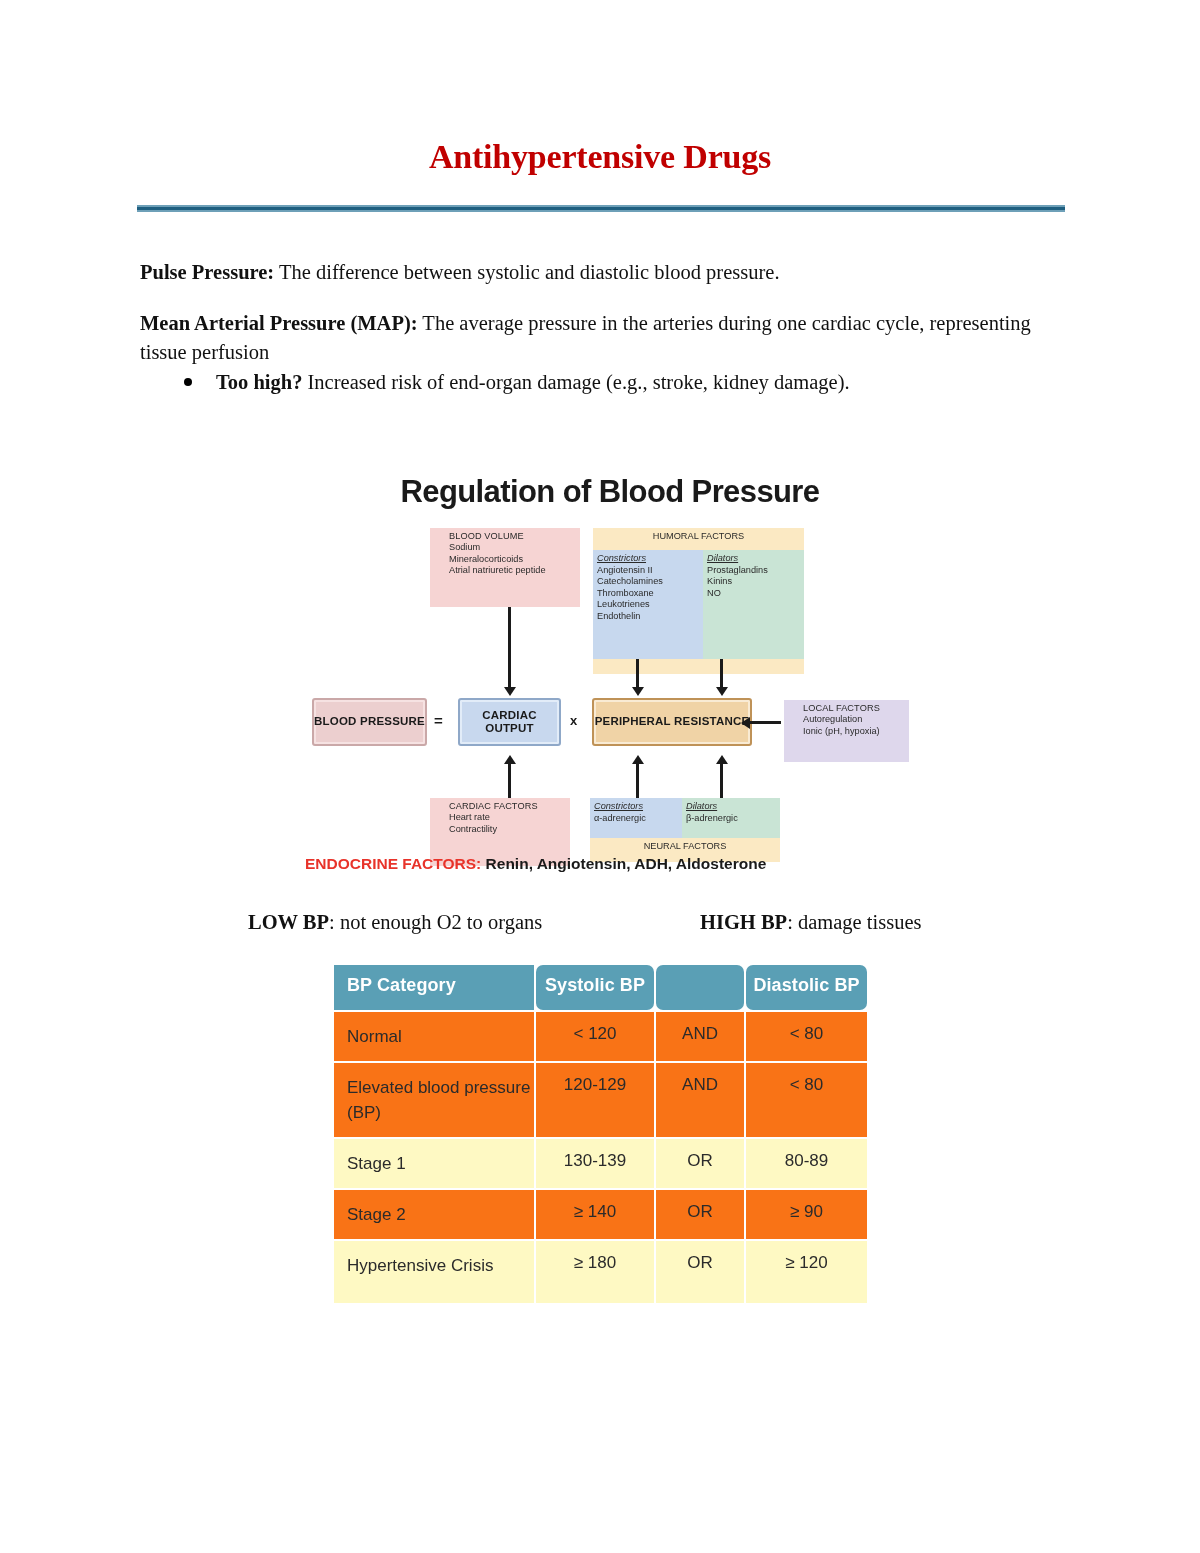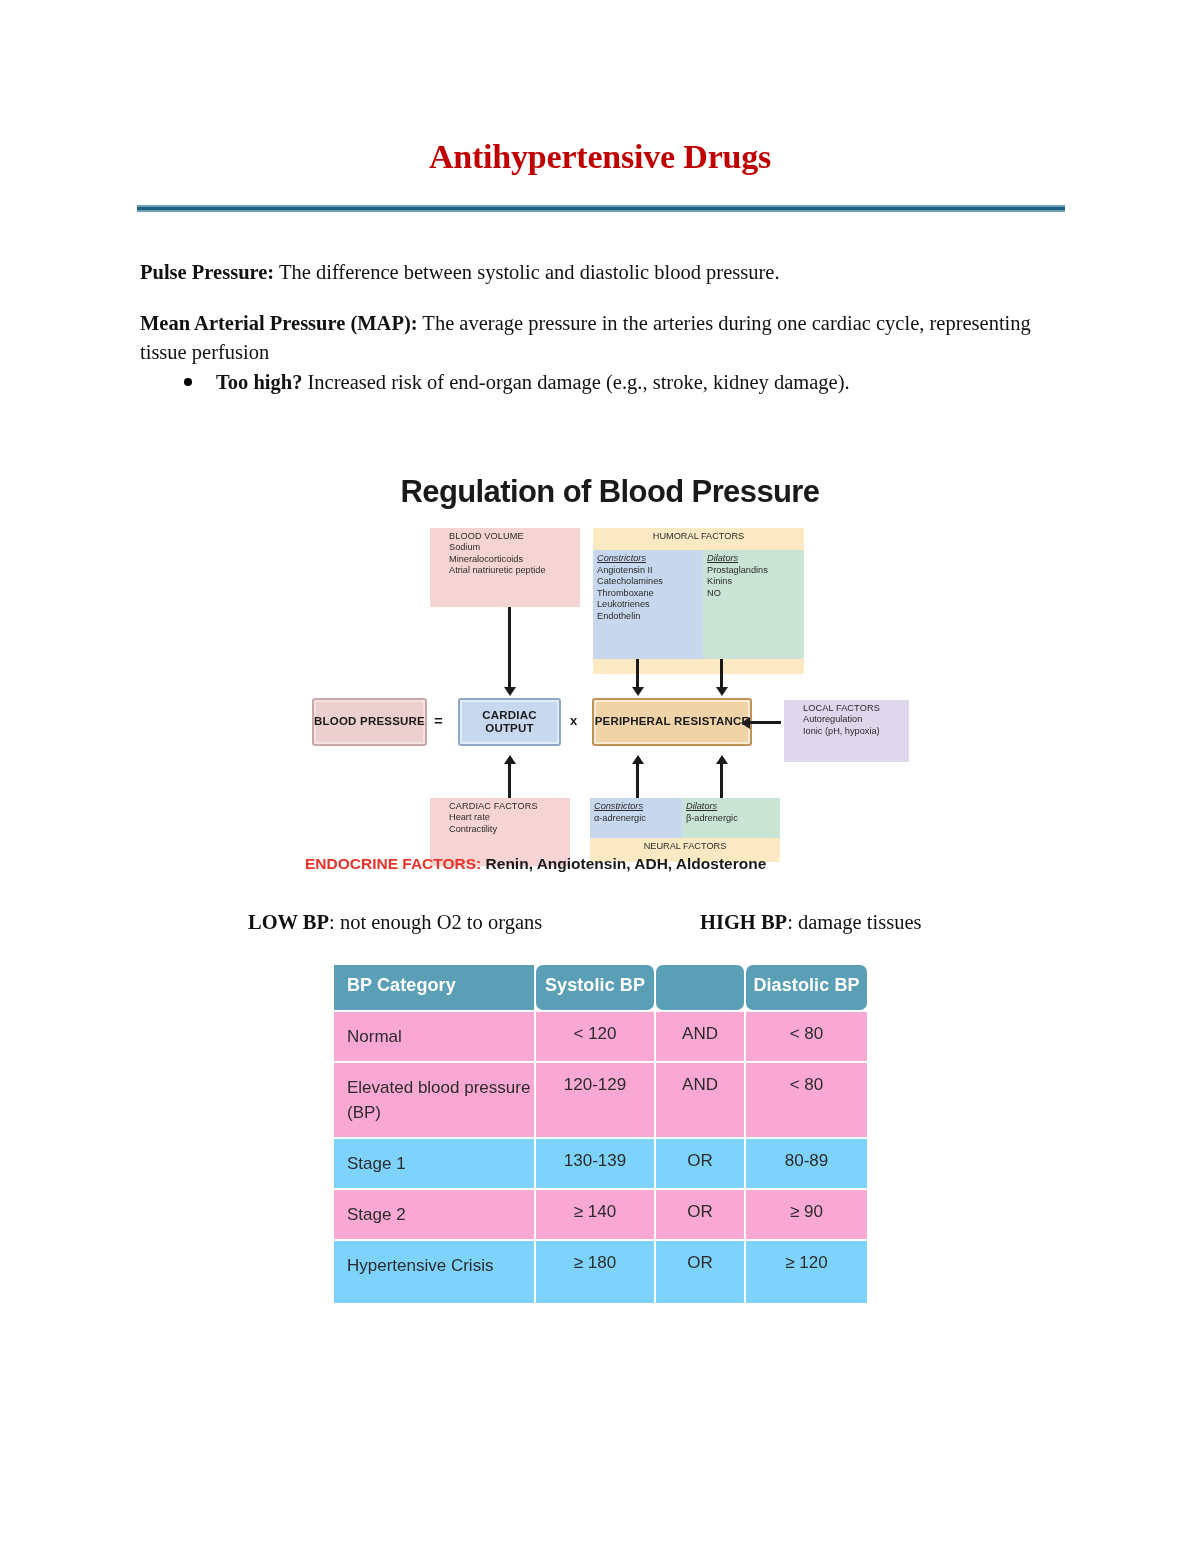--- a/index.html
+++ b/index.html
@@ -329,22 +329,22 @@
   .bp-table th.c1 { text-align: left; padding-left: 13px; }
   .bp-table th.c2, .bp-table th.c3, .bp-table th.c4 { text-align: center; border-radius: 7px; }
   .bp-table td {
     font-size: 17px;
     color: #2b2b2b;
     padding: 12px 0 12px 0;
     vertical-align: top;
   }
   .bp-table td.c1 { text-align: left; padding-left: 13px; line-height: 25px; }
   .bp-table td.c2, .bp-table td.c3, .bp-table td.c4 { text-align: center; font-weight: normal; }
-  .bp-table tr.odd td { background: #f9a8d4; }
-  .bp-table tr.even td { background: #7dd3fc; }
+  .bp-table tr.odd td { background: #f97316; }
+  .bp-table tr.even td { background: #fef9c3; }
   .bp-table .col1 { width: 200px; }
   .bp-table .col2 { width: 118px; }
   .bp-table .col3 { width: 88px; }
   .bp-table .col4 { width: 121px; }
   .tall-cell { height: 62px; }
 </style>
 </head>
 <body>
 
 <div class="page">

